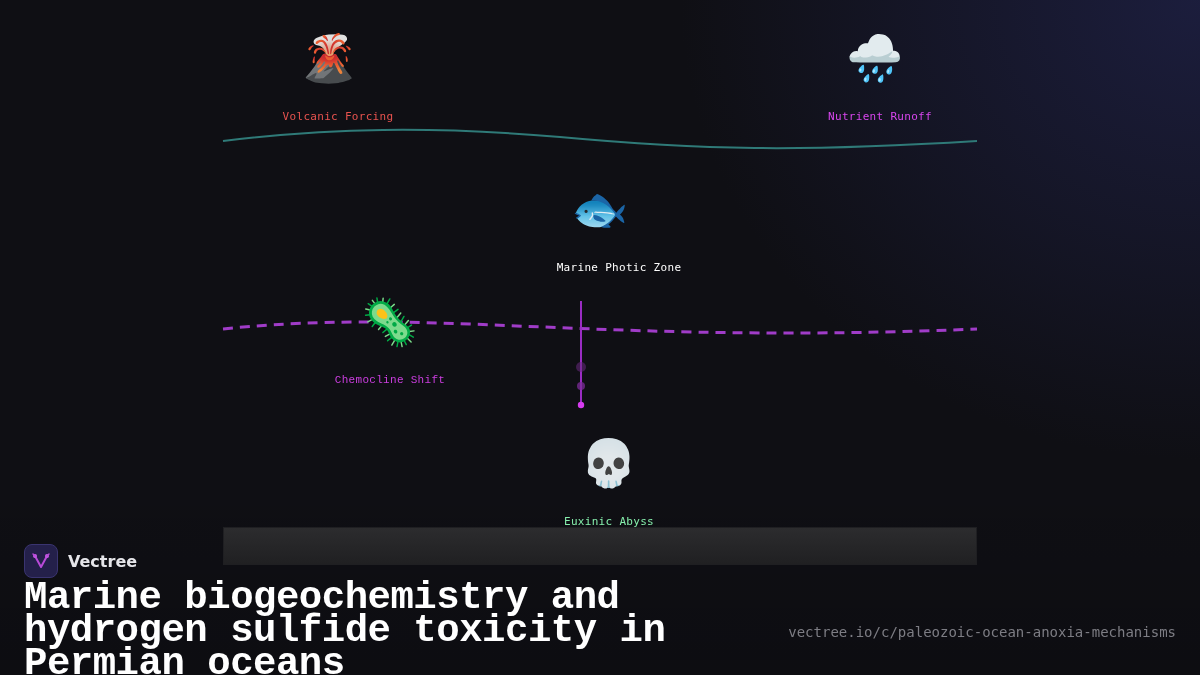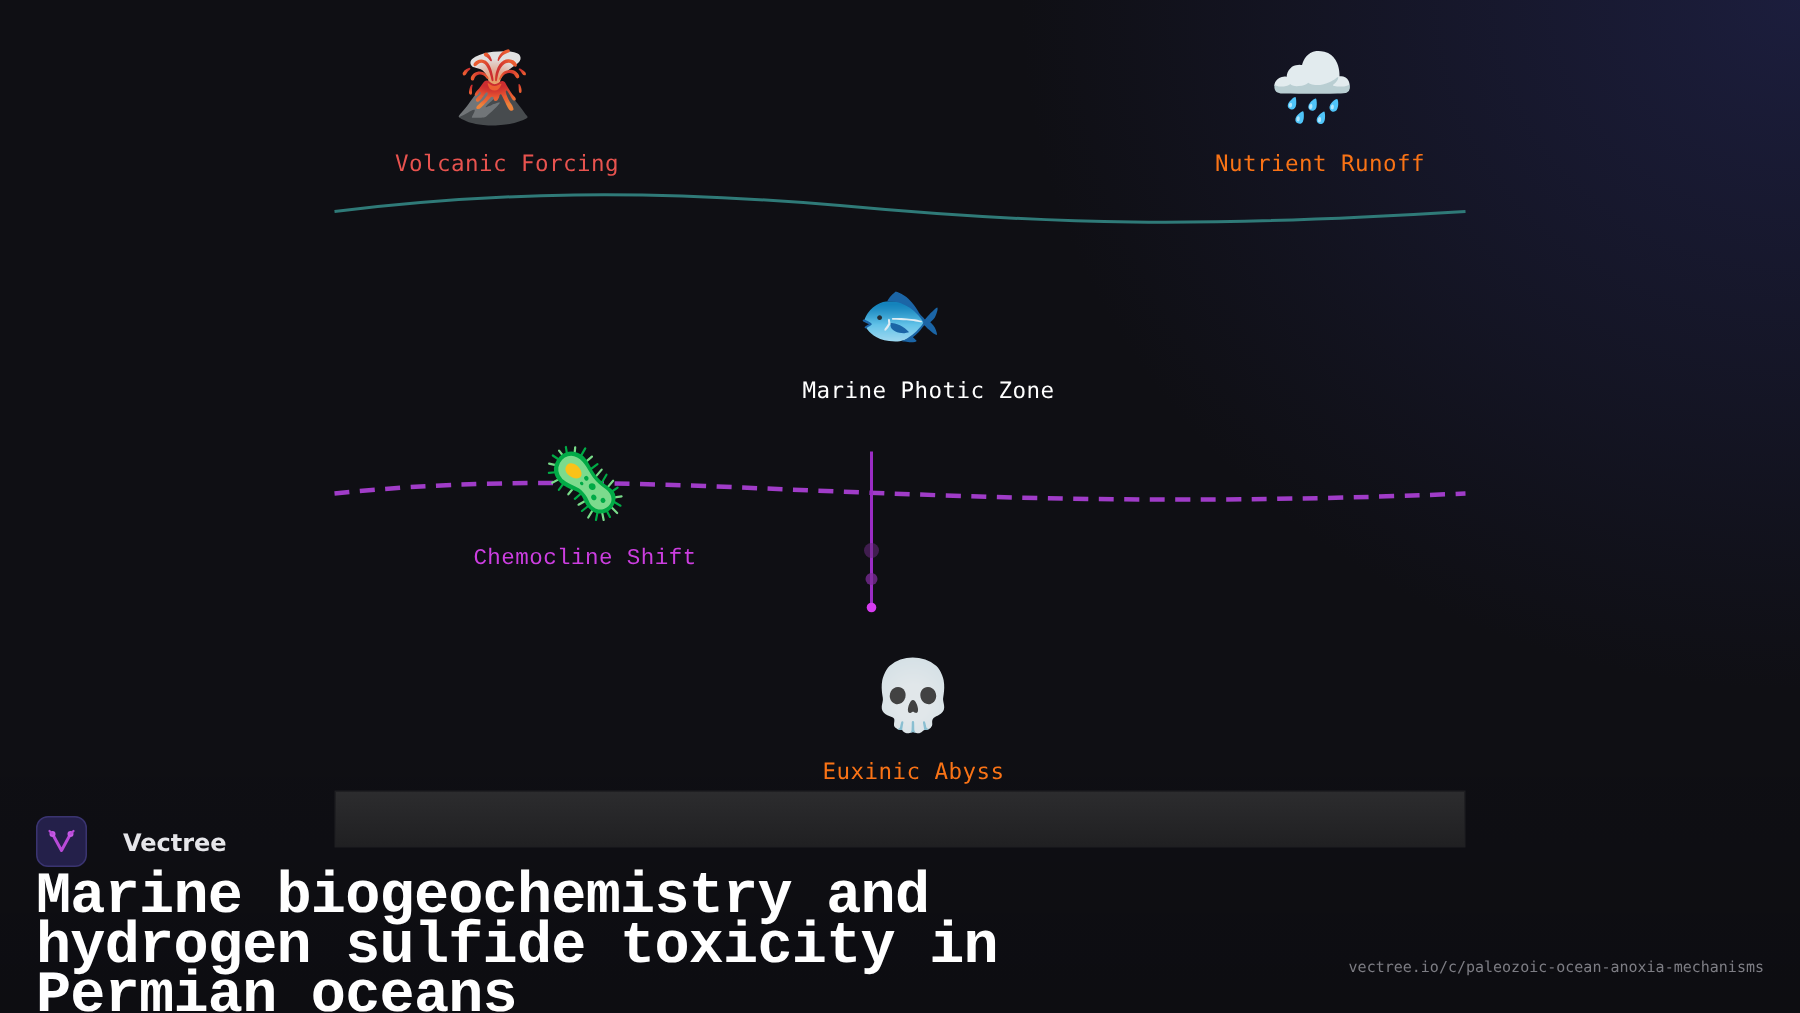--- a/index.html
+++ b/index.html
@@ -23,51 +23,51 @@
     .node {
       position: absolute;
       display: flex; flex-direction: column; align-items: center;
       transform: translateX(-50%);
     }
     .node .emoji {
       font-size: 46px; line-height: 56px; height: 56px;
       font-family: "DejaVu Sans", sans-serif;
     }
     .node .label {
-      font-size: 15px; letter-spacing: 0.3px; white-space: nowrap;
-      margin-top: 14px;
+      font-size: 11px; letter-spacing: 0.3px; white-space: nowrap;
+      margin-top: 24px;
     }
     .bottom-bar {
       position: absolute; left: 223px; top: 527px; width: 754px; height: 38px;
       background: linear-gradient(180deg, #2c2c2e 0%, #202022 100%);
       border: 1px solid #1f1f22;
     }
     .brand {
       position: absolute; left: 24px; top: 544px;
-      display: flex; align-items: center; gap: 24px;
+      display: flex; align-items: center; gap: 10px;
     }
     .brand-logo {
       width: 34px; height: 34px; border-radius: 8px;
       background: #24204a; border: 1px solid #3a3470;
       display: flex; align-items: center; justify-content: center;
     }
     .brand-name {
       font-family: "DejaVu Sans", sans-serif;
       font-weight: bold; font-size: 16px; color: #e6e6ea;
     }
     .title {
       position: absolute; left: 24px; top: 582px; width: 770px;
       font-family: "Liberation Mono", monospace;
       font-weight: bold; font-size: 39px; line-height: 33px;
       color: #ffffff; letter-spacing: -0.5px;
     }
     .url {
       position: absolute; right: 24px; top: 624px;
       font-family: "DejaVu Sans Mono", monospace;
-      font-size: 10px; color: #7d7d84; margin-top: 16px;
+      font-size: 14px; color: #7d7d84;
     }
   </style>
 </head>
 <body>
 
 <div class="bg-glow"></div>
 
 <div class="diagram">
   <svg class="lines" width="1200" height="675" viewBox="0 0 1200 675">
 
@@ -81,36 +81,36 @@
     <circle cx="581" cy="405" r="3.2" fill="#d63cf0"></circle>
   </svg>
 
   <div class="node" style="left:329px; top:30px;">
     <span class="emoji">🌋</span>
     <span class="label" style="color:#e8534f; margin-left:18px;">Volcanic Forcing</span>
   </div>
 
   <div class="node" style="left:875px; top:30px;">
     <span class="emoji">🌧️</span>
-    <span class="label" style="color:#f97316; margin-left:10px;">Nutrient Runoff</span>
+    <span class="label" style="color:#d946ef; margin-left:10px;">Nutrient Runoff</span>
   </div>
 
   <div class="node" style="left:619px; top:181px;">
     <span class="emoji" style="margin-left:-38px;">🐟</span>
     <span class="label" style="color:#ffffff;">Marine Photic Zone</span>
   </div>
 
   <div class="node" style="left:390px; top:294px;">
     <span class="emoji">🦠</span>
     <span class="label" style="color:#cc3ee0;font-family:Liberation Mono, monospace;">Chemocline Shift</span>
   </div>
 
   <div class="node" style="left:609px; top:435px;">
     <span class="emoji">💀</span>
-    <span class="label" style="color:#f97316;">Euxinic Abyss</span>
+    <span class="label" style="color:#86efac;">Euxinic Abyss</span>
   </div>
 
   <div class="bottom-bar"></div>
 </div>
 
 <div class="brand">
   <div class="brand-logo">
     <svg width="20" height="20" viewBox="0 0 20 20">
       <path d="M4 5 L10 16 L16 5" fill="none" stroke="#b84ad8" stroke-width="2" stroke-linecap="round" stroke-linejoin="round"></path>
       <circle cx="4" cy="5" r="2" fill="#c65ae6"></circle>

